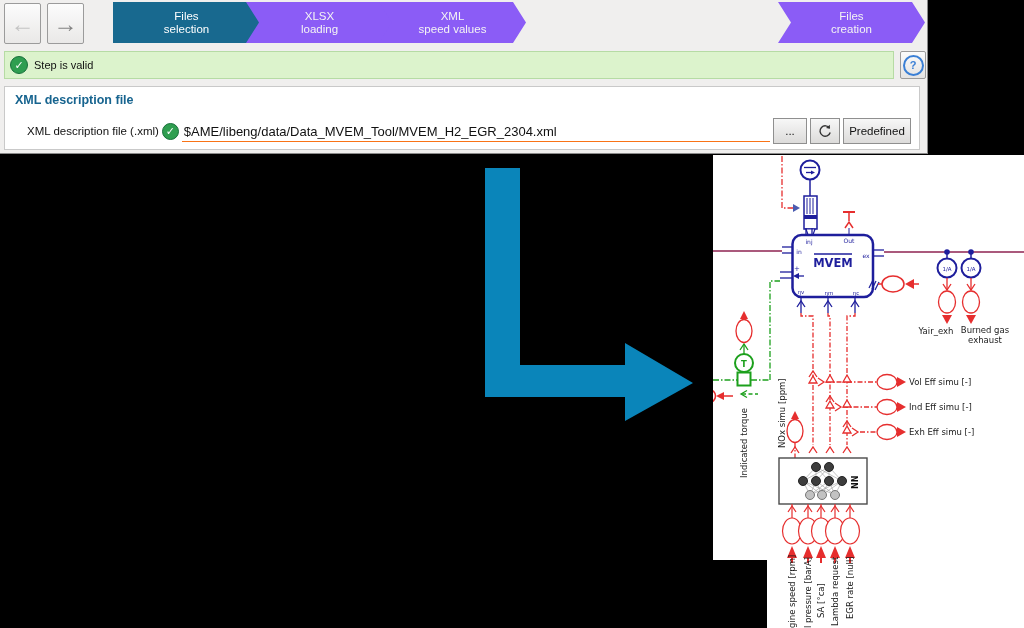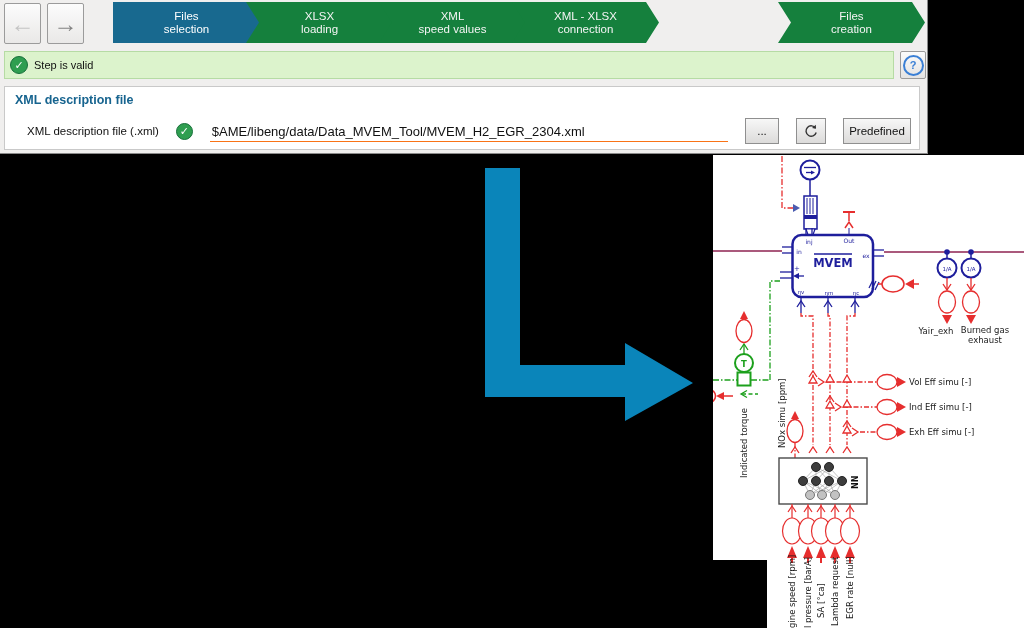--- a/index.html
+++ b/index.html
@@ -8,42 +8,42 @@
 
   
   .panel{position:absolute;left:0;top:0;width:928px;height:154px;background:#f0efee;
          border-right:1px solid #8a8a8a;border-bottom:1px solid #8a8a8a;box-sizing:border-box;}
   .navbtn{position:absolute;top:3px;width:37px;height:41px;box-sizing:border-box;
           border:1px solid #9b9b9b;border-radius:2px;background:linear-gradient(#fcfcfc,#e9e8e7);
           display:flex;align-items:center;justify-content:center;font-size:24px;font-weight:bold;}
   .navbtn.back{left:4px;color:#c4c4c4;}
   .navbtn.fwd{left:47px;color:#838383;}
   .steps{position:absolute;left:0;top:2px;height:41px;width:100%;}
-  .step{position:absolute;top:0;height:41px;width:147px;background:#15803d;color:#f4f4f4;
+  .step{position:absolute;top:0;height:41px;width:147px;background:#8b5cf6;color:#f4f4f4;
         display:flex;align-items:center;justify-content:center;text-align:center;
         font-size:11.5px;line-height:13px;white-space:pre-line;
         clip-path:polygon(0 0,134px 0,147px 50%,134px 100%,0 100%,13px 50%);}
   .step.first{clip-path:polygon(0 0,134px 0,147px 50%,134px 100%,0 100%);}
   .step.active{background:#18698f;color:#fff;}
 
   .banner{position:absolute;left:4px;top:51px;width:890px;height:28px;background:#dcf3cc;
           border:1px solid #b6dba4;box-sizing:border-box;display:flex;align-items:center;gap:6px;padding:0 5px;}
   .checkdot{width:16px;height:16px;border-radius:50%;background:#2f9e50;border:1px solid #17703a;
             color:#fff;font-size:11px;display:flex;align-items:center;justify-content:center;flex:0 0 auto;}
   .banner .msg{font-size:11px;color:#111;}
   .helpbtn{position:absolute;left:900px;top:51px;width:26px;height:28px;box-sizing:border-box;
            border:1px solid #9b9b9b;border-radius:2px;background:linear-gradient(#fbfbfb,#e4e3e2);
            display:flex;align-items:center;justify-content:center;}
   .helpbtn .q{width:17px;height:17px;border-radius:50%;border:2px solid #3a7fd5;color:#3a7fd5;
               font-size:11px;font-weight:bold;display:flex;align-items:center;justify-content:center;}
 
   .section{position:absolute;left:4px;top:86px;width:916px;height:64px;background:#fff;
            border:1px solid #c9c9c9;box-sizing:border-box;}
   .section h3{margin:6px 0 16px 10px;font-size:12.5px;color:#17648f;}
-  .filerow{position:absolute;left:22px;right:8px;top:30px;height:28px;display:flex;align-items:center;gap:17px;}
+  .filerow{position:absolute;left:22px;right:8px;top:30px;height:28px;display:flex;align-items:center;gap:3px;}
   .filerow .lbl{font-size:11.5px;color:#111;white-space:nowrap;}
   .filerow .path{flex:1 1 auto;border-bottom:1px solid #f97316;font-size:13px;color:#111;
                  padding:3px 2px 2px 2px;white-space:nowrap;overflow:hidden;}
   .smallbtn{height:26px;box-sizing:border-box;border:1px solid #8f8f8f;background:linear-gradient(#f7f7f7,#dcdbda);
             font-size:11.5px;color:#111;display:flex;align-items:center;justify-content:center;}
   .btn-browse{width:34px;}
   .btn-refresh{width:30px;}
   .btn-predef{width:68px;}
 
   
@@ -63,22 +63,20 @@
     <span>→</span>
   </div>
 
   <div class="steps">
     <div class="step first active" style="left:113px">Files
 selection</div>
     <div class="step" style="left:246px">XLSX
 loading</div>
     <div class="step" style="left:379px">XML
 speed values</div>
-    <div class="step" style="left:512px">XML - XLSX
-connection</div>
     <div class="step" style="left:778px">Files
 creation</div>
   </div>
 
   <div class="banner">
     <span class="checkdot">✓</span>
     <span class="msg">Step is valid</span>
   </div>
   <div class="helpbtn">
     <span class="q">?</span>

